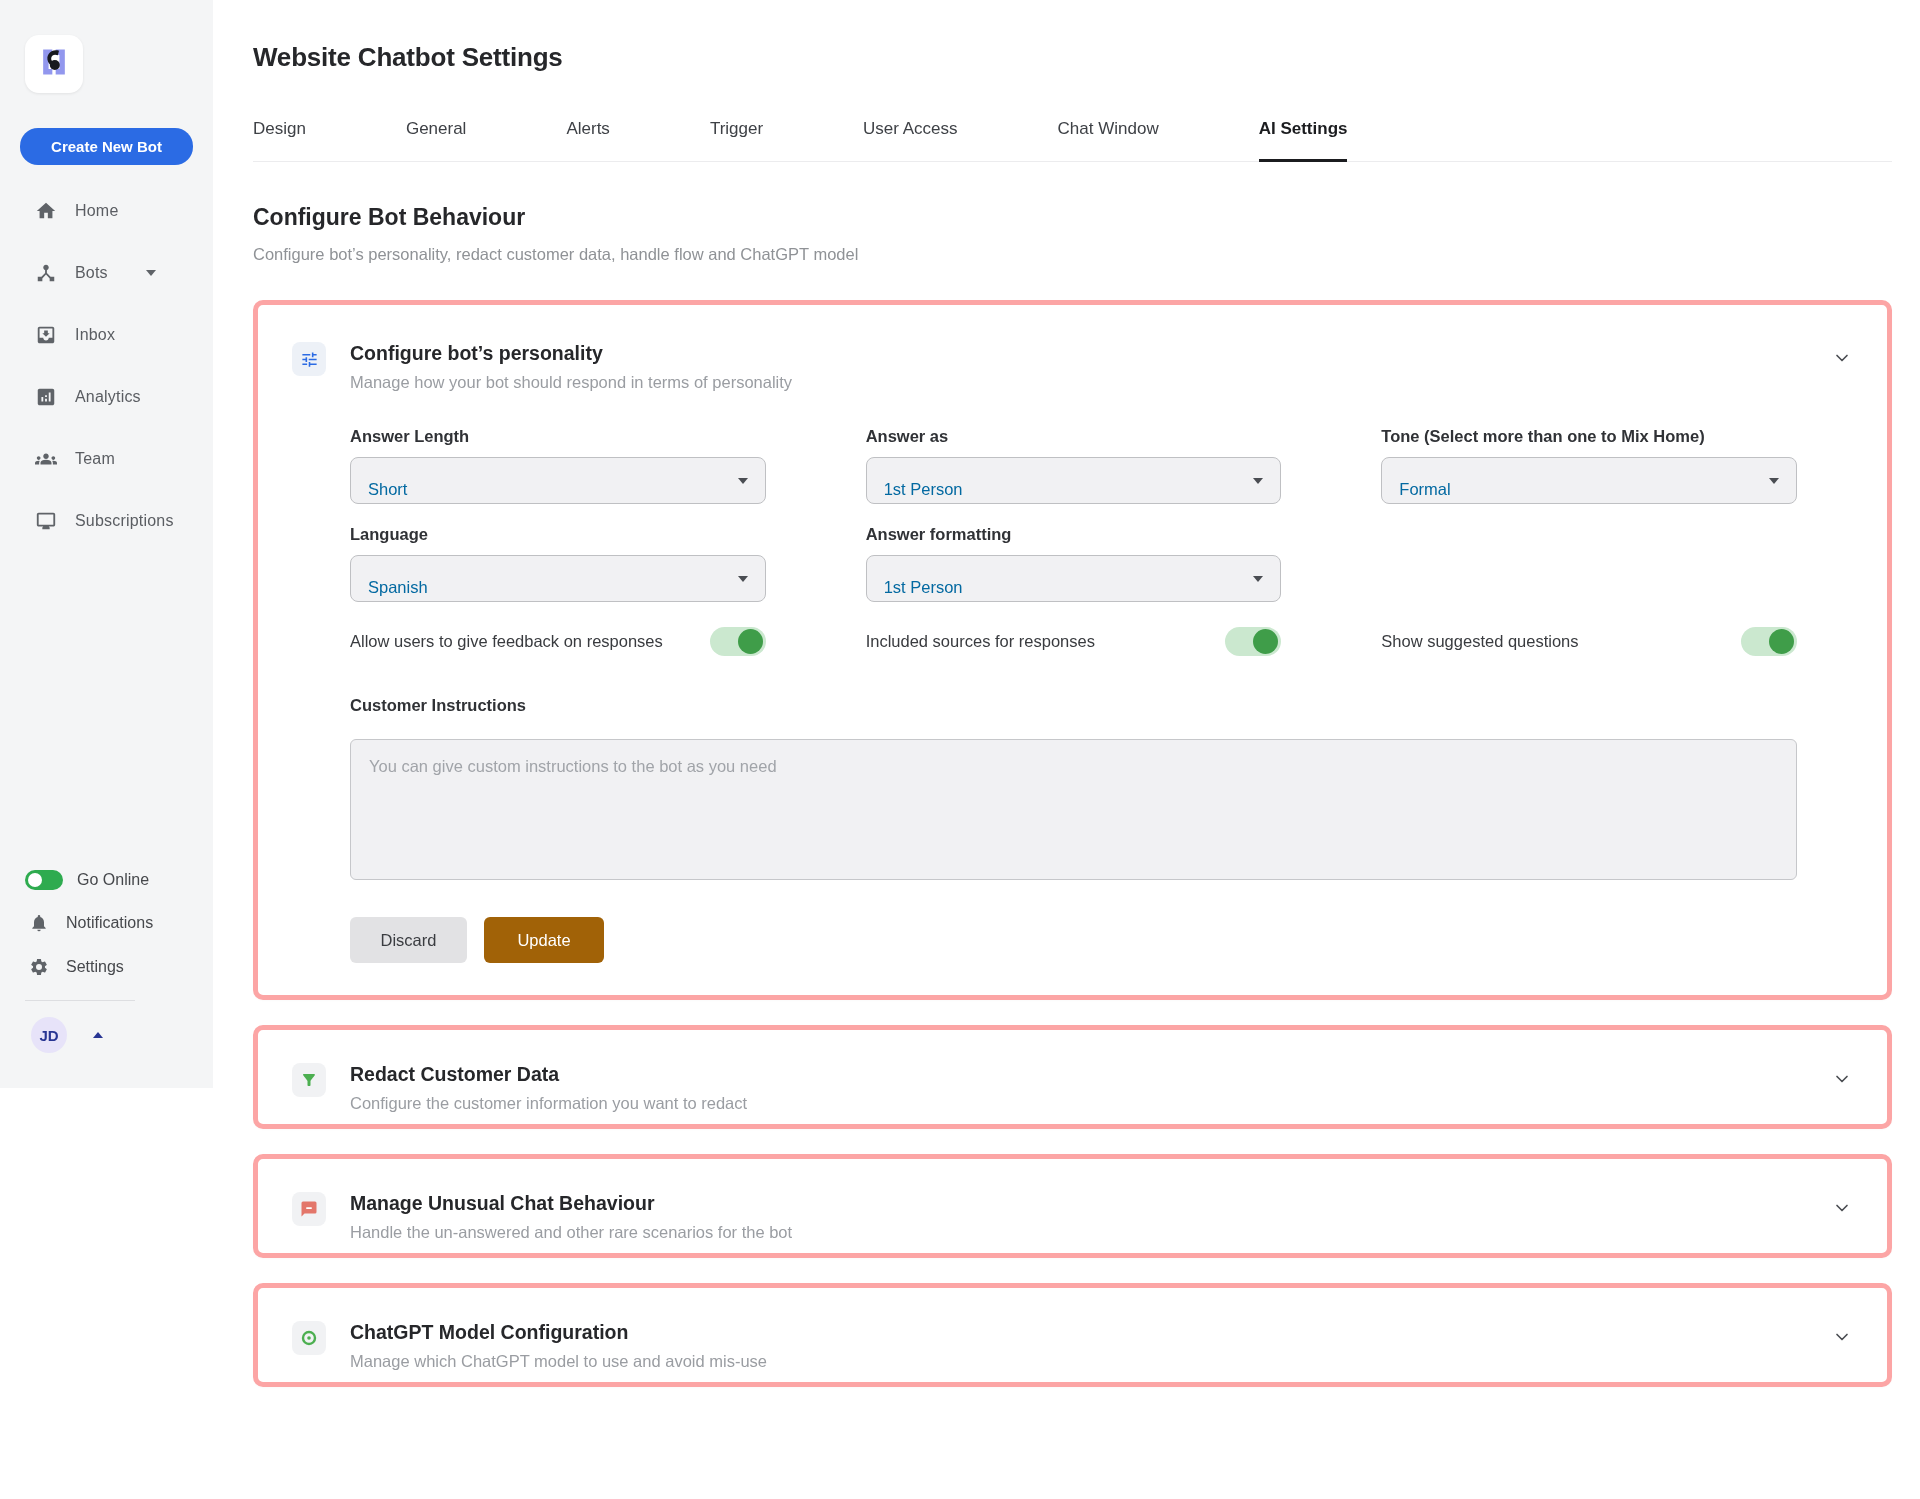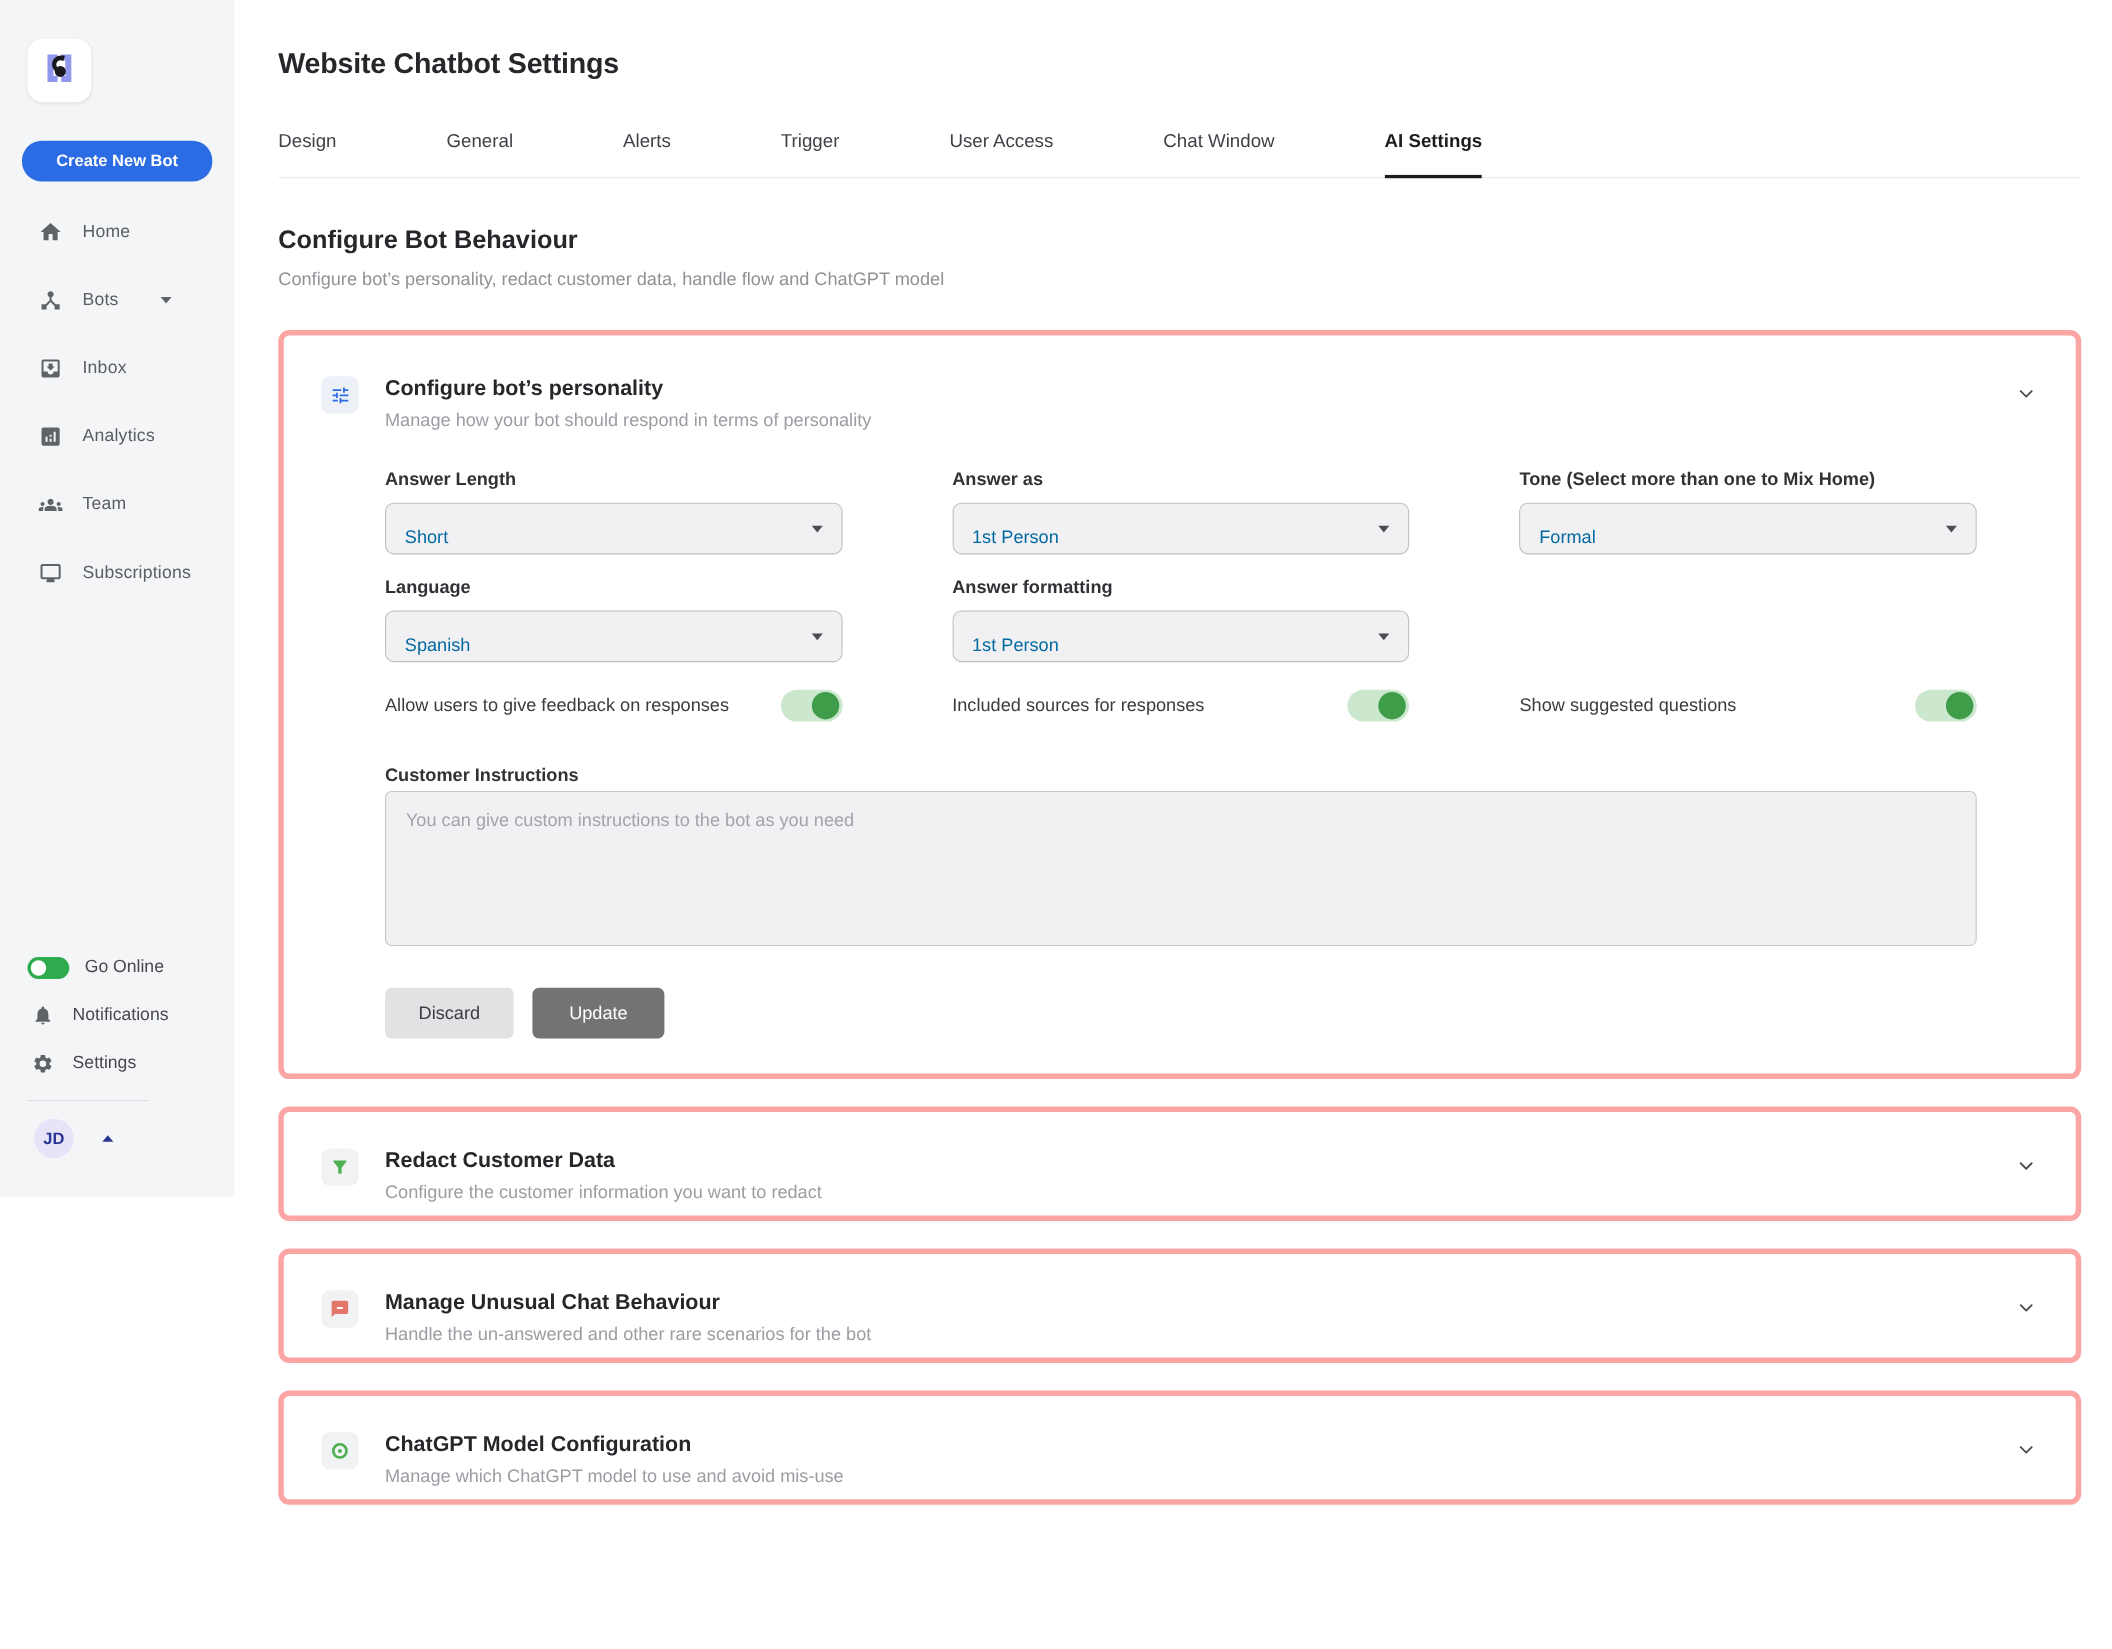--- a/index.html
+++ b/index.html
@@ -64,27 +64,27 @@
   .select .sel-val { font-size:16.5px; color:#0369a1;margin-top:18px; }
   .select .caret-down { border-top-color:#4a4d52; }
   .row2 { margin-top:21px; }
   .toggle-row { margin-top:25px; }
   .toggle-cell { display:flex; align-items:center; justify-content:space-between; }
   .toggle-label { font-size:16.5px; color:#393b3f; }
   .switch { width:56px; height:29px; border-radius:15px; background:#cbe8cf; position:relative; cursor:pointer; flex:0 0 auto; }
   .switch .knob { position:absolute; right:3px; top:2px; width:25px; height:25px; border-radius:50%; background:#3f9d49; }
 
   .ci-label { font-size:16.5px; font-weight:700; color:#303236; margin-top:40px; }
-  .ci-area { margin-top:4px; width:100%; height:141px; resize:none; border:1px solid #c6c7ca; border-radius:6px;
+  .ci-area { margin-top:24px; width:100%; height:141px; resize:none; border:1px solid #c6c7ca; border-radius:6px;
     background:#f1f1f3; padding:17px 18px; font-size:16.5px; color:#0f766e; font-family:"Liberation Sans", sans-serif; }
   .ci-area::placeholder { color:#a1a4a9; }
   .btn-row { display:flex; gap:17px; margin-top:33px; }
   .btn { height:46px; border:none; border-radius:6px; font-size:16.5px; cursor:pointer; font-family:"Liberation Sans", sans-serif; }
   .btn-discard { width:117px; background:#e2e2e4; color:#3a3c40; }
-  .btn-update { width:120px; background:#737373; color:#ffffff; }
+  .btn-update { width:120px; background:#a16207; color:#ffffff; }
 
   .card-collapsed { margin-top:25px; height:104px; }
   .card-collapsed .card-head { padding-top:33px; }
 </style>
 </head>
 <body>
 
 <div class="app">
 
   <aside class="sidebar">

